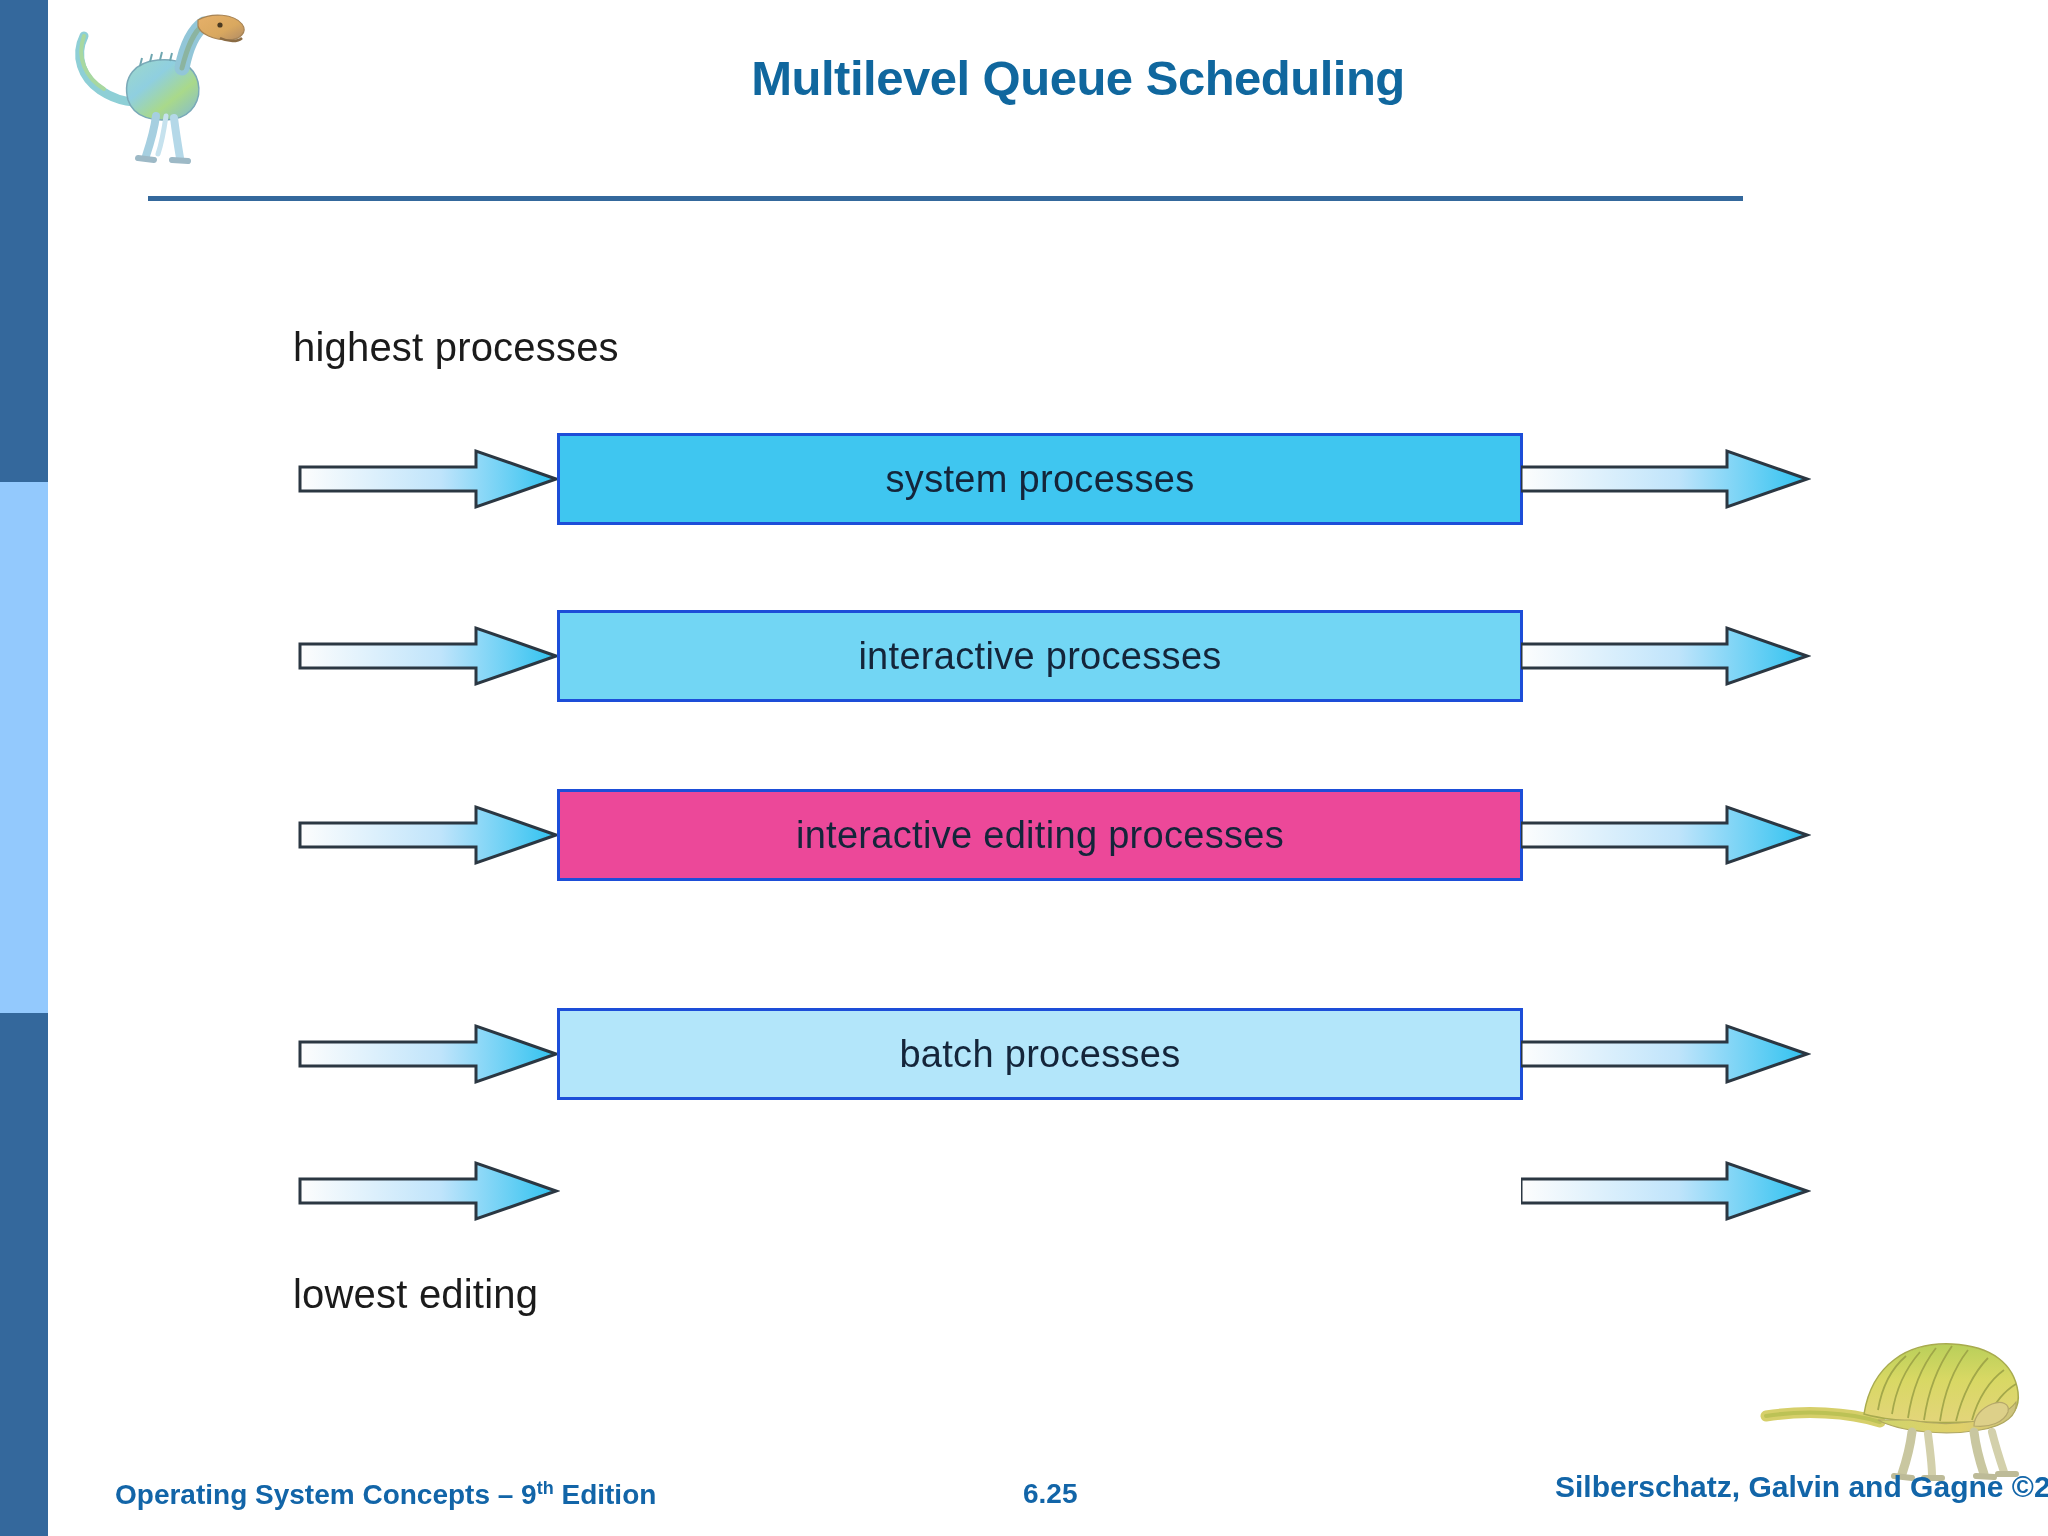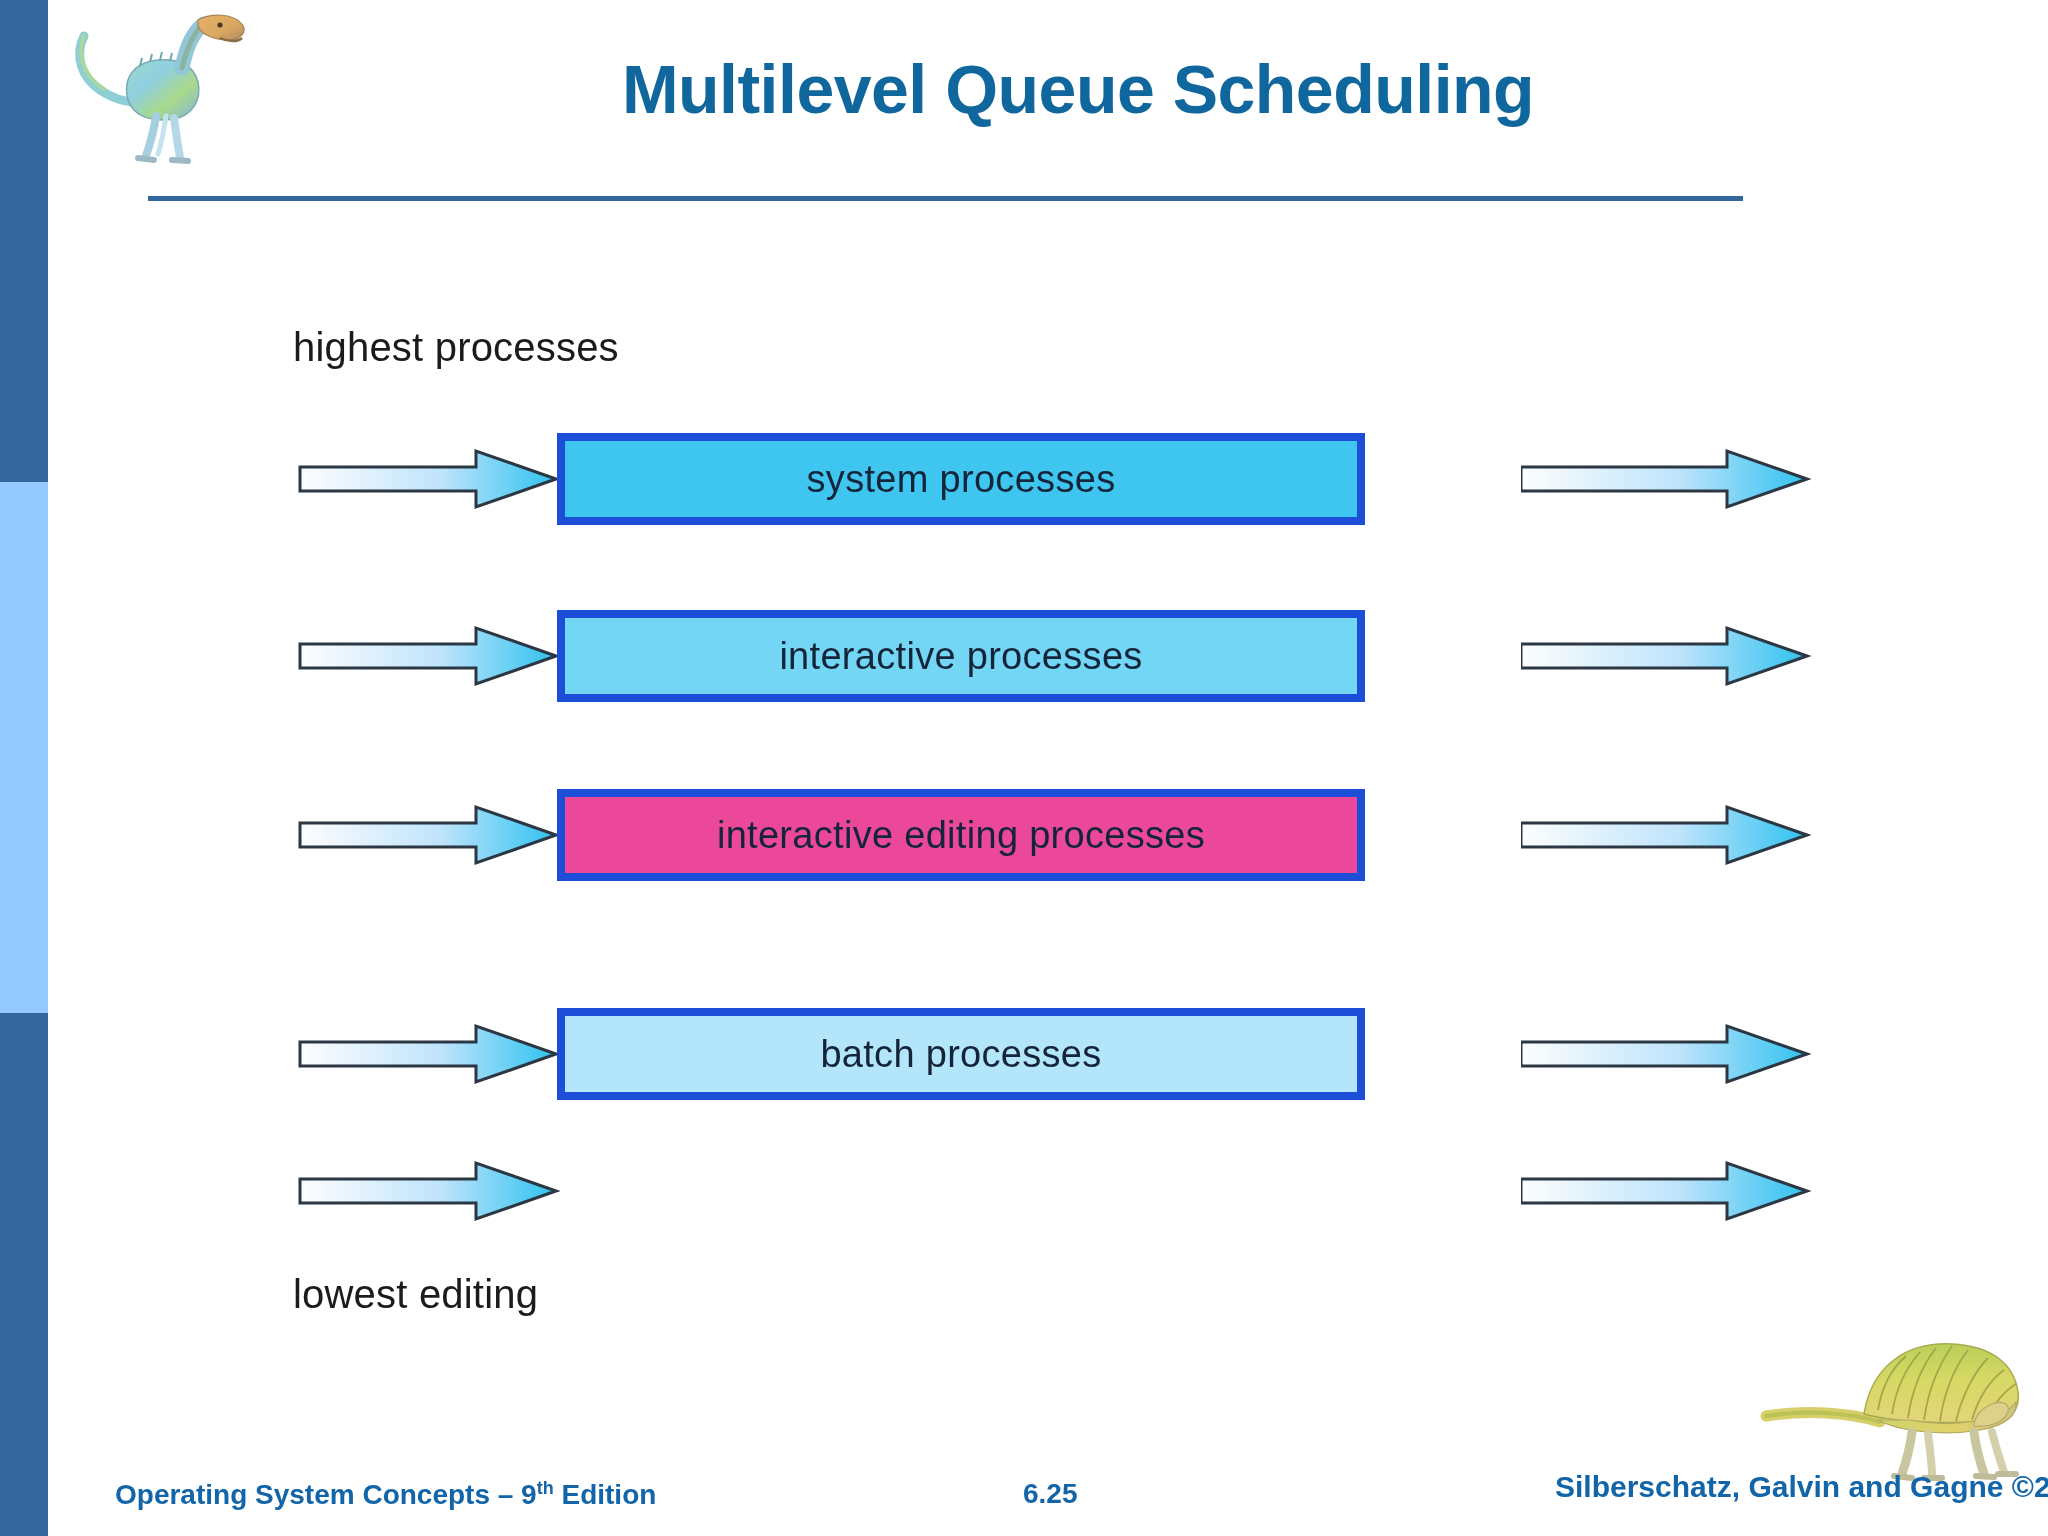--- a/index.html
+++ b/index.html
@@ -45,21 +45,21 @@
     width: 1595px;
     height: 5px;
     background: #34689C;
   }
   #page-title {
     position: absolute;
     left: 330px;
     top: 50px;
     width: 1400px;
     text-align: center;
-    font-size: 68px;
+    font-size: 49px;
     font-weight: bold;
     color: #10679E;
     font-family: "Liberation Sans", sans-serif;
     letter-spacing: -0.5px;
     white-space: nowrap;
   }
 
   
   #mascot-top {
     position: absolute;
@@ -87,23 +87,23 @@
   .queue-row {
     position: absolute;
     left: 0;
     width: 2048px;
     height: 92px;
   }
   .queue-box {
     position: absolute;
     left: 557px;
     top: 0;
-    width: 808px;
+    width: 966px;
     height: 92px;
-    border: 8px solid #1d4ed8;
+    border: 3px solid #1d4ed8;
     box-sizing: border-box;
     display: flex;
     align-items: center;
     justify-content: center;
   }
   .queue-label {
     font-family: "Liberation Sans", sans-serif;
     font-size: 38px;
     color: #14253a;
     letter-spacing: 0.3px;

